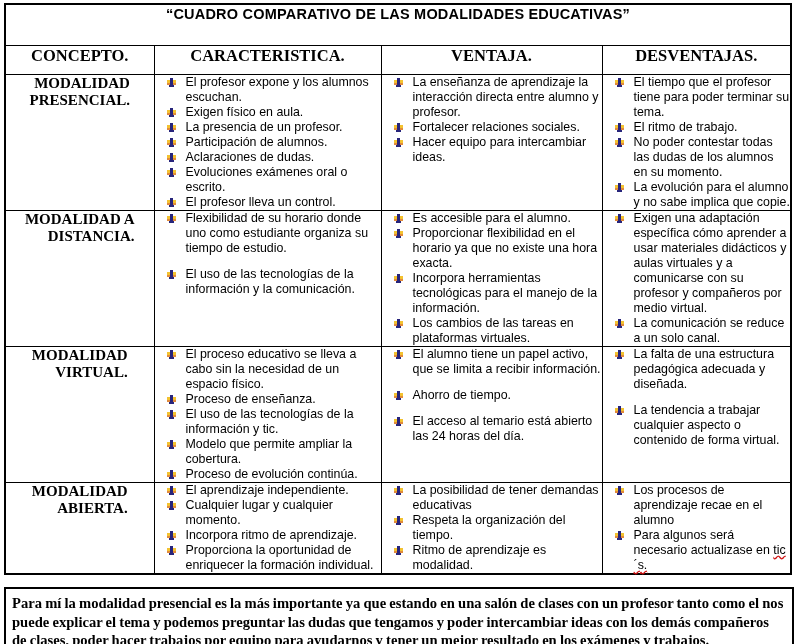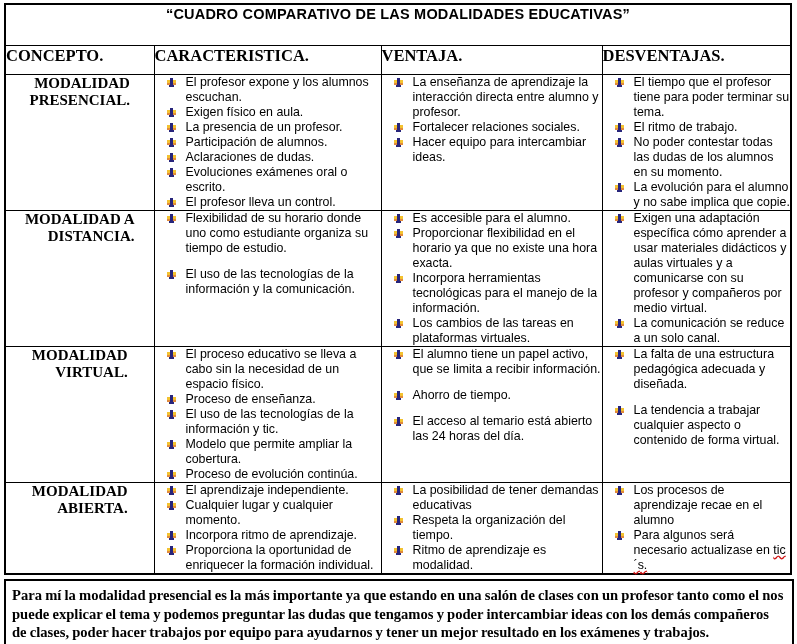--- a/index.html
+++ b/index.html
@@ -20,21 +20,21 @@
     width: 797px;
     height: 644px;
     box-sizing: border-box;
   }
 
   
   table.cuadro {
     border-collapse: collapse;
     table-layout: fixed;
     width: 690px;
-    margin: 3px 0 4px 4px;
+    margin: 3px 0 12px 4px;
     border: 2px solid #000;
   }
   table.cuadro td {
     border: 1px solid #000;
     vertical-align: top;
     padding: 0;
   }
 
   
   col.c-concepto    { width: 149px; }
@@ -53,21 +53,21 @@
     font-family: "Liberation Sans", "DejaVu Sans", sans-serif;
     font-weight: bold;
     font-size: 14.5px;
     letter-spacing: 0.2px;
     white-space: nowrap;
   }
 
   
   .head-cell {
     height: 28px;
-    text-align: left;
+    text-align: center;
     vertical-align: middle;
     padding: 3px 2px 5px 2px;
   }
   .head-text {
     font-family: "Liberation Serif", "DejaVu Serif", serif;
     font-weight: bold;
     font-size: 16.5px;
   }
 
   

